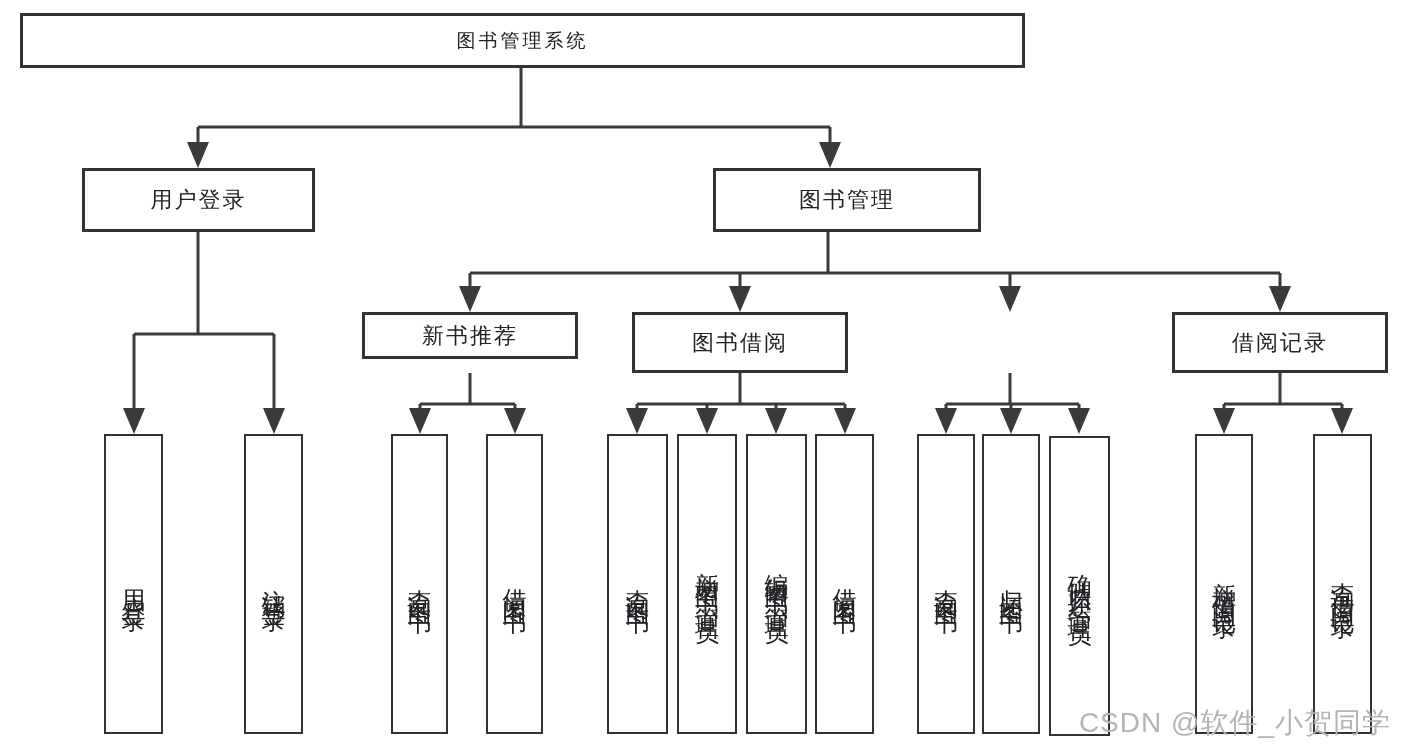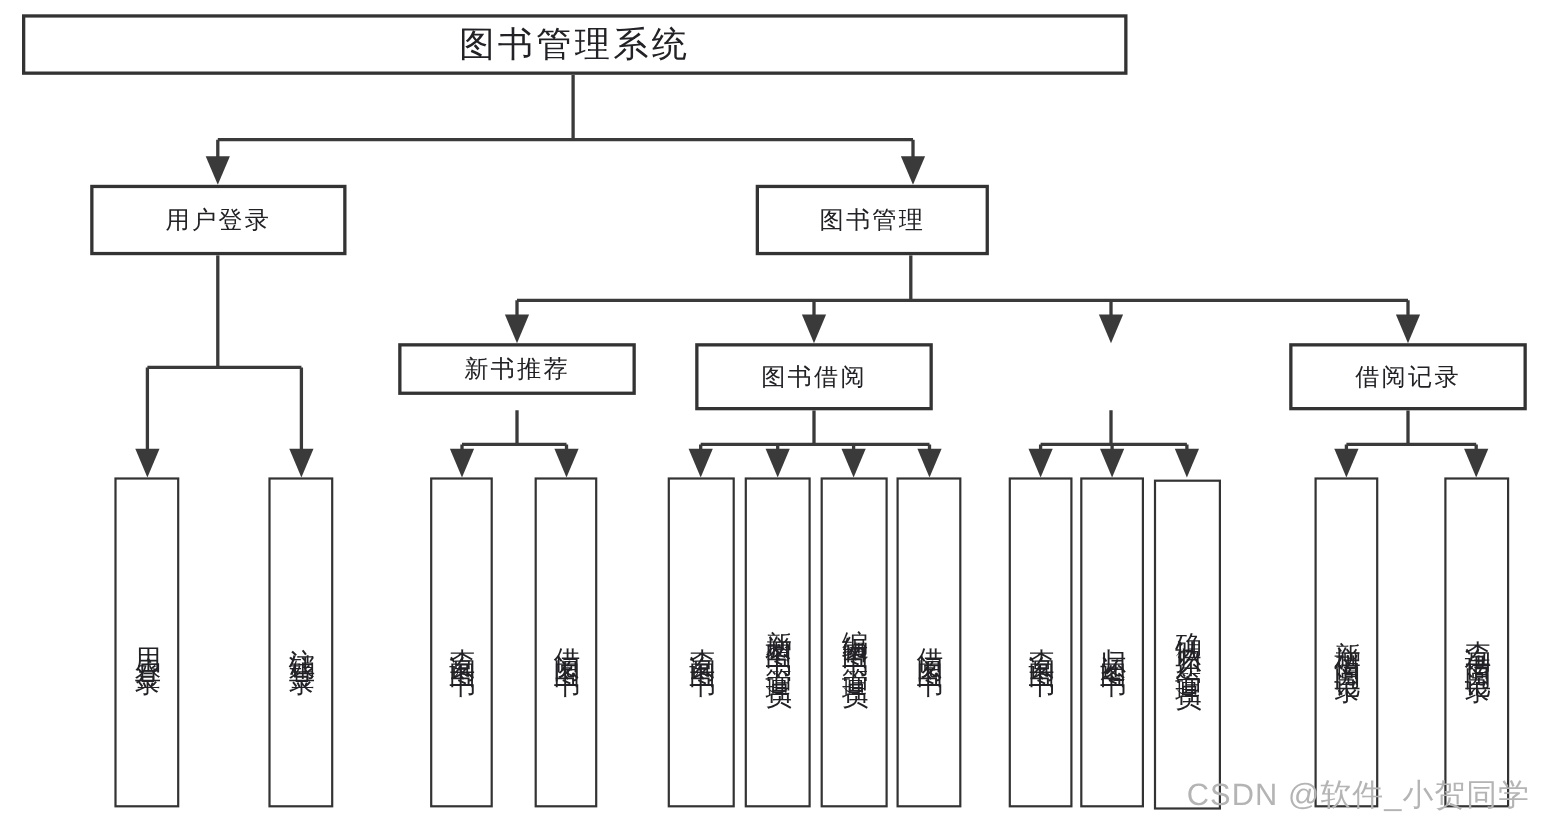--- a/index.html
+++ b/index.html
@@ -11,21 +11,21 @@
   }
   .canvas svg{position:absolute;left:0;top:0;display:block;}
   .cl{stroke:var(--line,#3a3a3a);stroke-width:3;fill:none;}
   .ah{fill:var(--line,#3a3a3a);stroke:none;}
   .box{
     position:absolute;box-sizing:border-box;background:#ffffff;
     border:3px solid var(--box-border,#333333);
     display:flex;align-items:center;justify-content:center;
     white-space:nowrap;
   }
-  .root-box{font-size:32px;letter-spacing:3px;}
+  .root-box{font-size:19px;letter-spacing:3px;}
   .hbox{font-size:22px;letter-spacing:2px;}
   .leaf{
     border-width:2.5px;
     writing-mode:vertical-rl;
     font-size:24px;letter-spacing:7px;line-height:1;
     white-space:normal;
   }
   .watermark{
     position:absolute;right:14px;bottom:5px;z-index:5;
     font-size:28px;letter-spacing:1px;
@@ -69,21 +69,21 @@
     <polygon class="ah" points="1068,408 1090,408 1079,434"></polygon>
 
     <path class="cl" d="M1280,373 V404 M1224,404 H1342 M1224,404 V411 M1342,404 V411"></path>
     <polygon class="ah" points="1213,408 1235,408 1224,434"></polygon>
     <polygon class="ah" points="1331,408 1353,408 1342,434"></polygon>
   </svg>
 
   <div class="box root-box" style="left:20px;top:13px;width:1005px;height:55px;">图书管理系统</div>
 
   <div class="box hbox" style="left:82px;top:168px;width:233px;height:64px;">用户登录</div>
-  <div class="box hbox" style="left:687px;top:168px;width:212px;height:64px;">图书管理</div>
+  <div class="box hbox" style="left:713px;top:168px;width:268px;height:64px;">图书管理</div>
 
   <div class="box hbox" style="left:362px;top:312px;width:216px;height:47px;">新书推荐</div>
   <div class="box hbox" style="left:632px;top:312px;width:216px;height:61px;">图书借阅</div>
   <div class="box hbox" style="left:1172px;top:312px;width:216px;height:61px;">借阅记录</div>
 
   <div class="box leaf" style="left:104px;top:434px;width:59px;height:300px;">用户登录</div>
   <div class="box leaf" style="left:244px;top:434px;width:59px;height:300px;">注销登录</div>
 
   <div class="box leaf" style="left:391px;top:434px;width:57px;height:300px;">查询图书</div>
   <div class="box leaf" style="left:486px;top:434px;width:57px;height:300px;">借阅图书</div>

